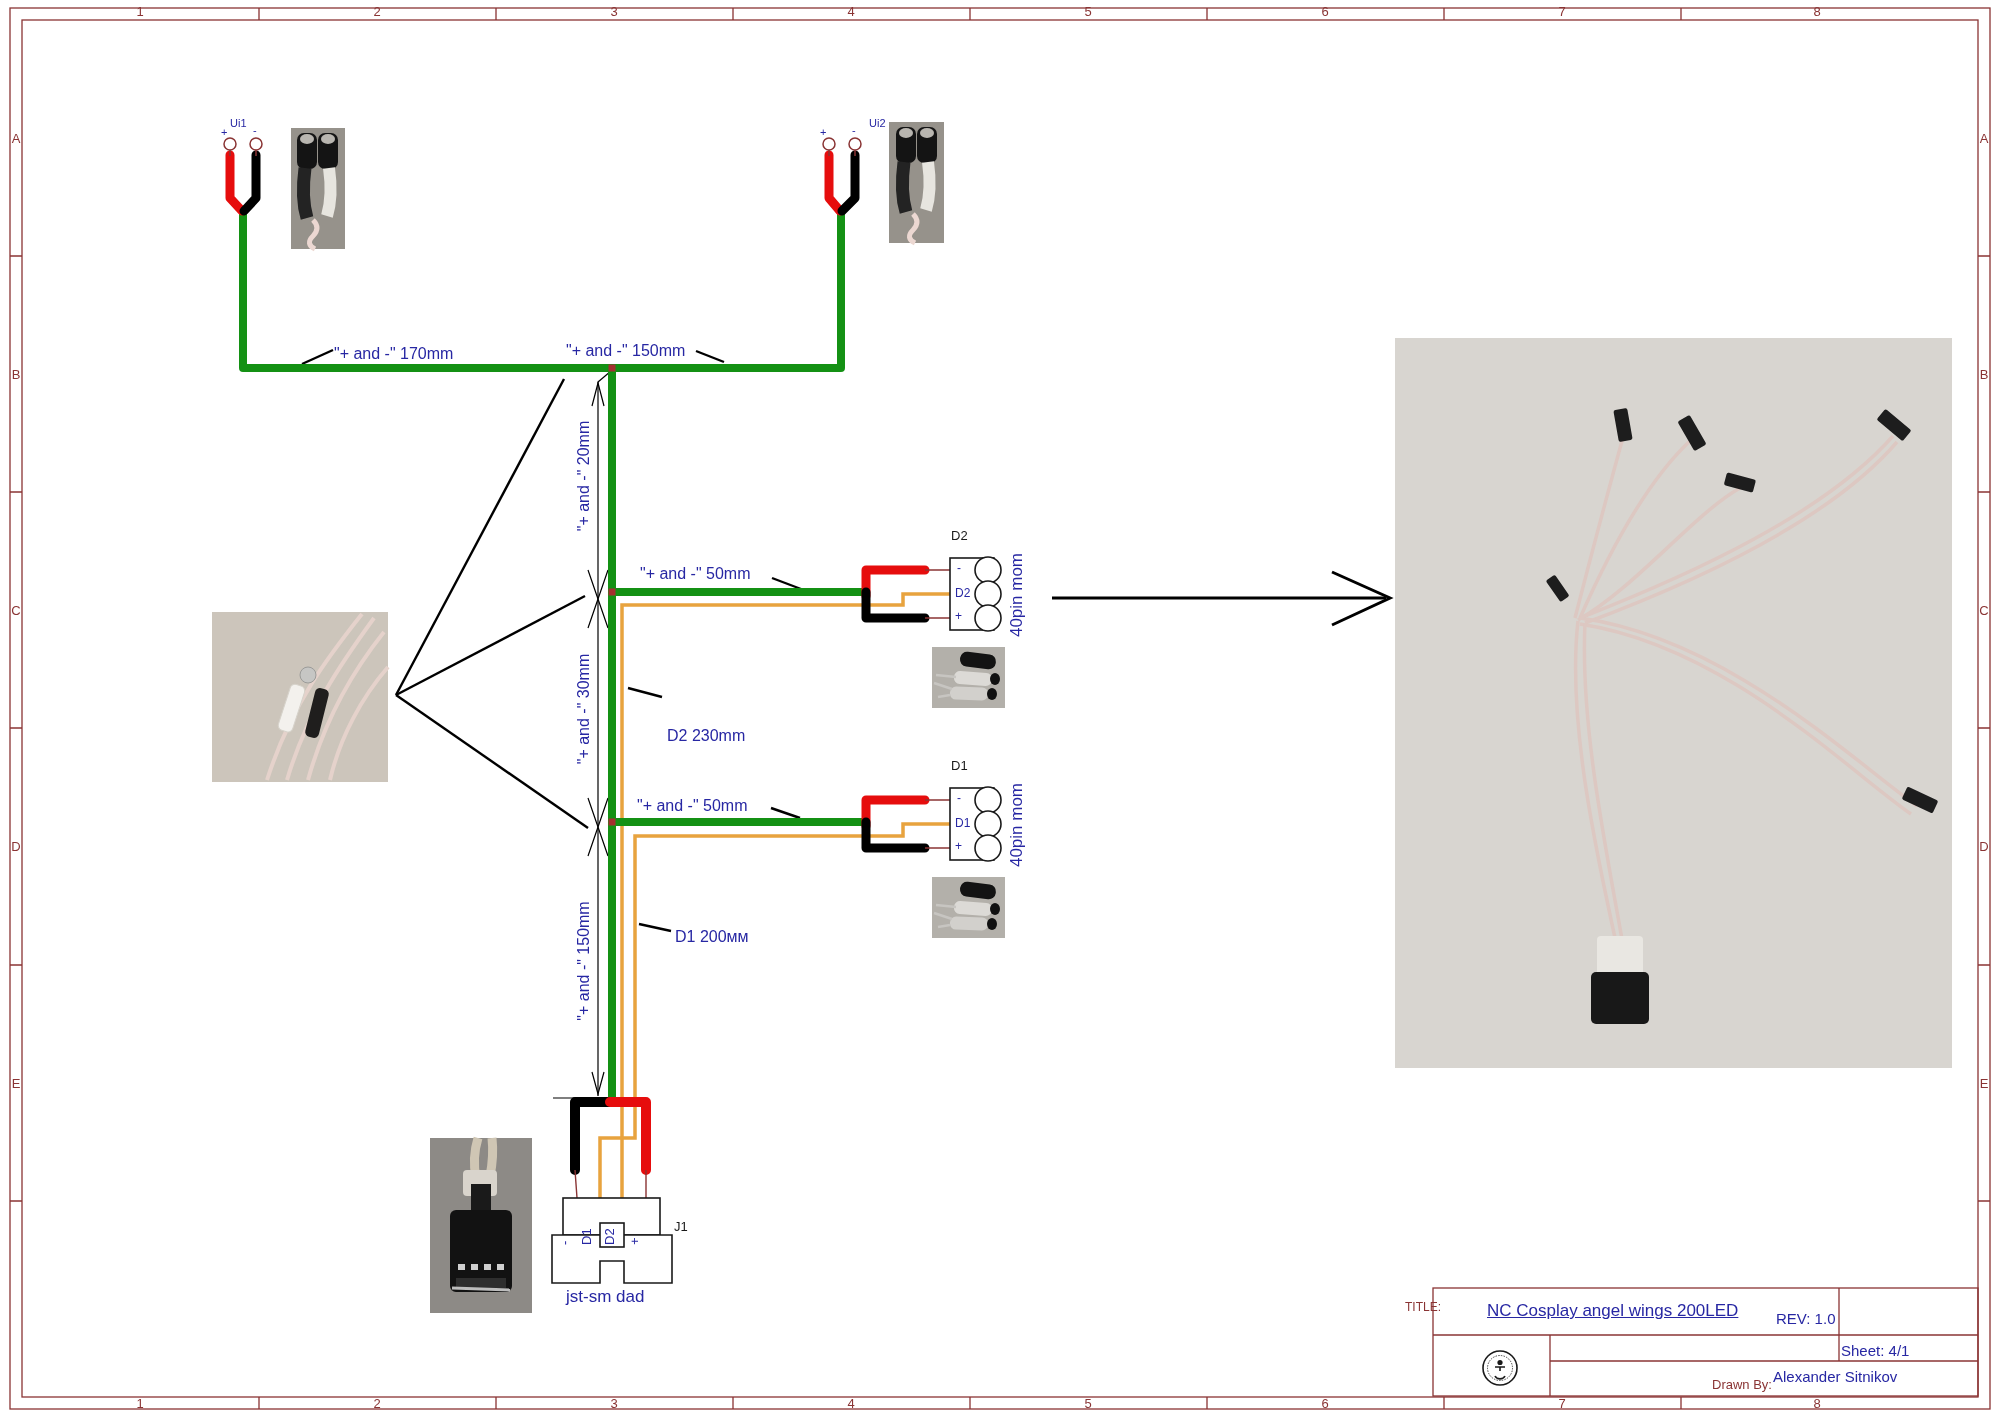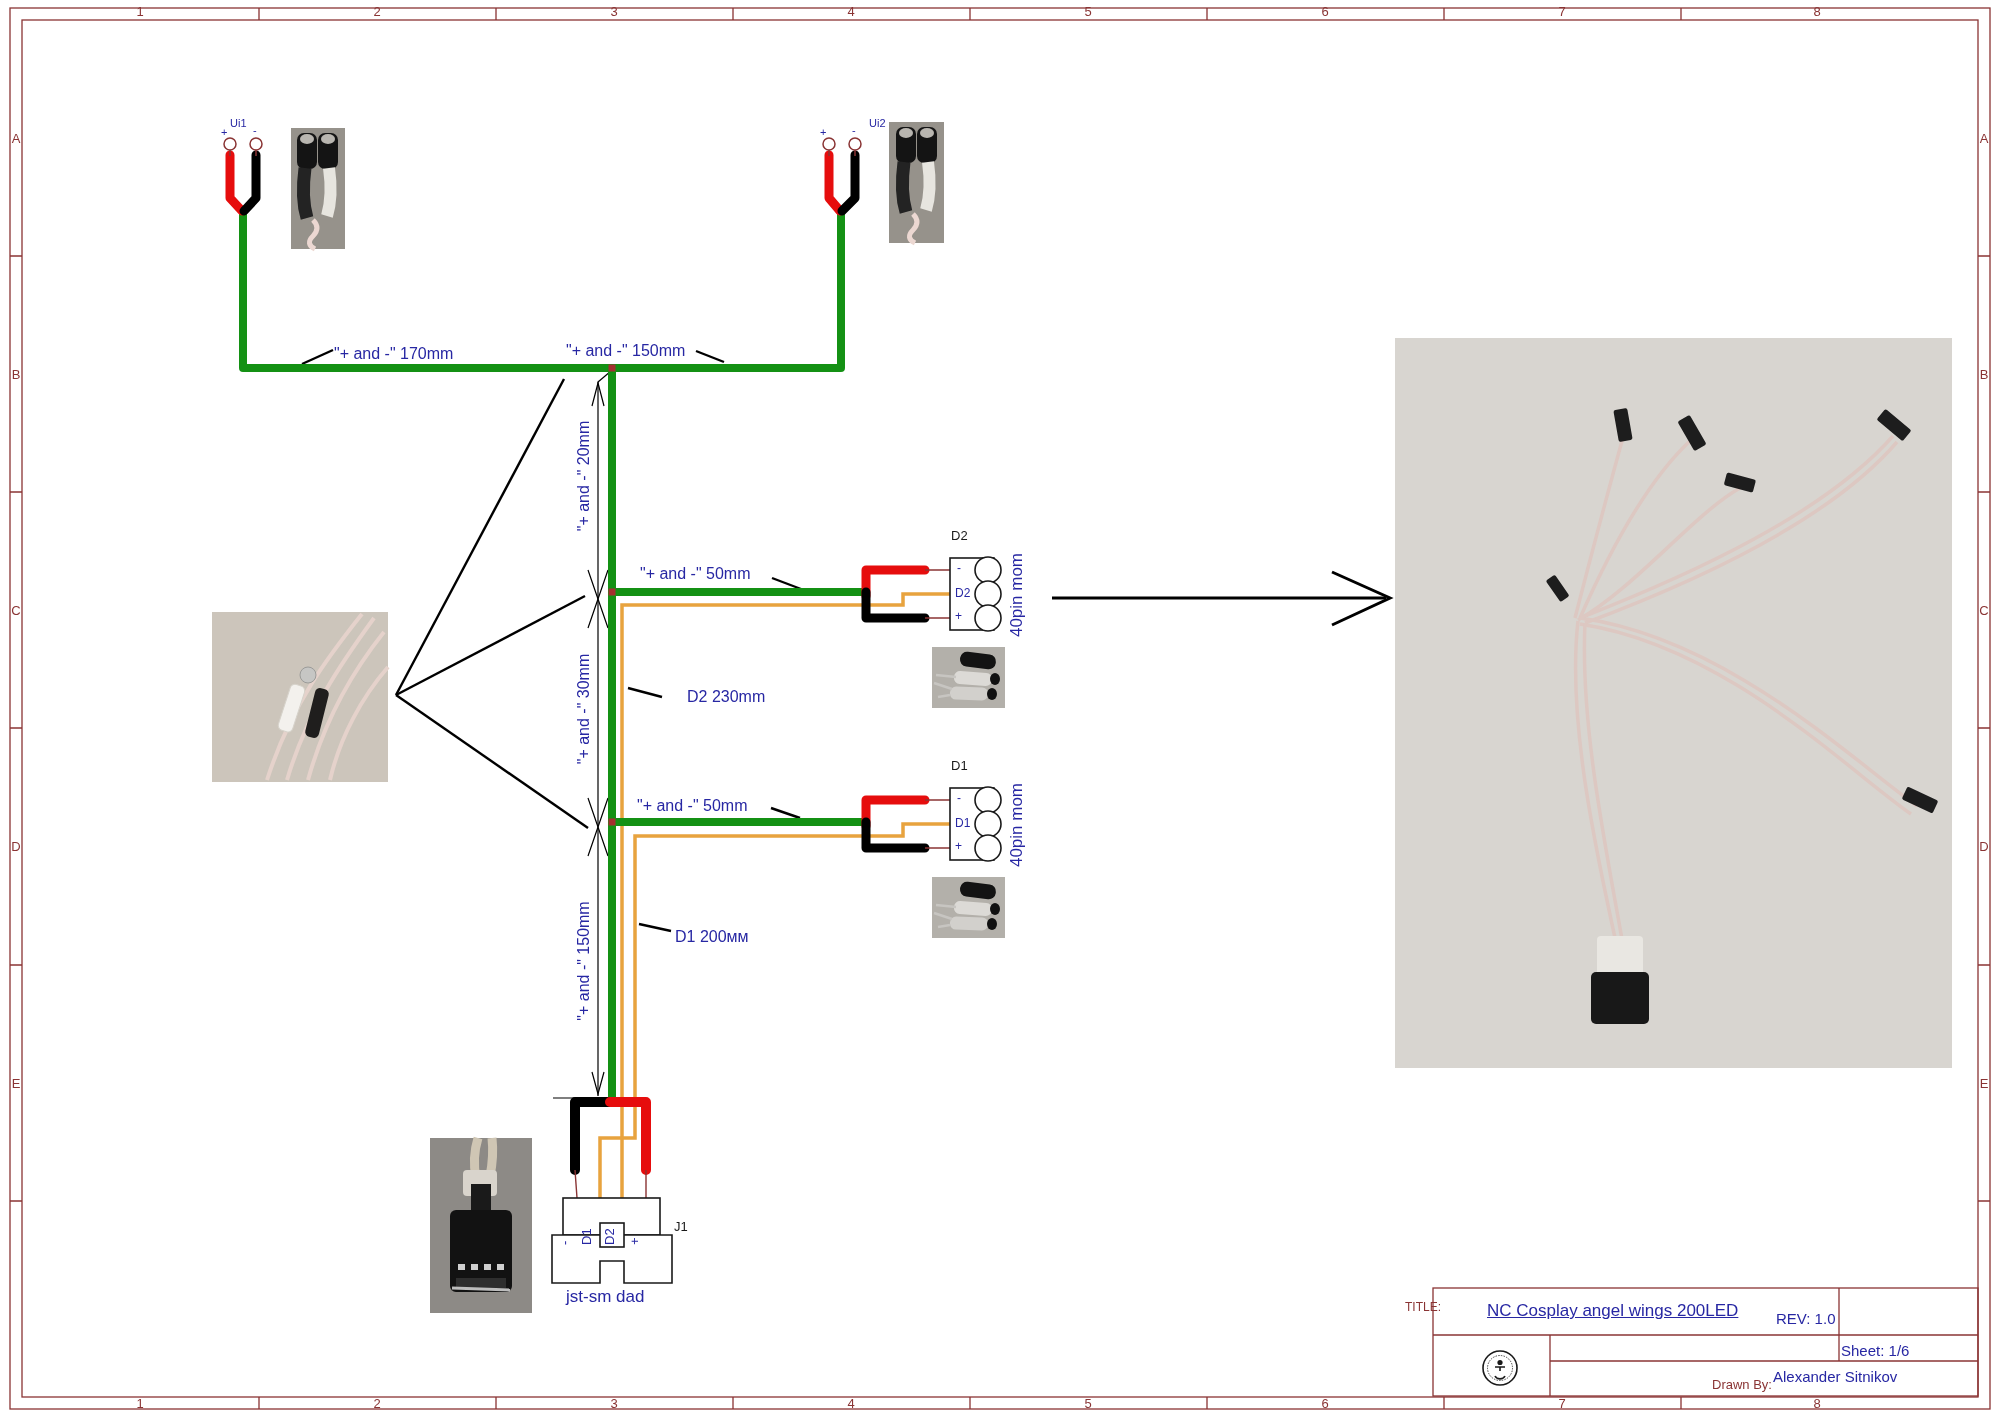--- a/index.html
+++ b/index.html
@@ -288,21 +288,21 @@
 <div class="lbl small" style="left:820px;top:126px;">+</div>
 <div class="lbl small" style="left:852px;top:124px;">-</div>
 
 <div class="lbl" style="left:334px;top:345px;">"+ and -" 170mm</div>
 <div class="lbl" style="left:566px;top:342px;">"+ and -" 150mm</div>
 <div class="vlbl" style="left:484px;top:467px;">"+ and -" 20mm</div>
 <div class="vlbl" style="left:484px;top:700px;">"+ and -" 30mm</div>
 <div class="vlbl" style="left:484px;top:952px;">"+ and -" 150mm</div>
 <div class="lbl" style="left:640px;top:565px;">"+ and -" 50mm</div>
 <div class="lbl" style="left:637px;top:797px;">"+ and -" 50mm</div>
-<div class="lbl" style="left:667px;top:688px;margin-left:20px;">D2 230mm</div>
+<div class="lbl" style="left:667px;top:727px;">D2 230mm</div>
 <div class="lbl" style="left:675px;top:928px;">D1 200мм</div>
 
 <div class="blk" style="left:951px;top:528px;">D2</div>
 <div class="pinlbl" style="left:957px;top:561px;">-</div>
 <div class="pinlbl" style="left:955px;top:586px;">D2</div>
 <div class="pinlbl" style="left:955px;top:609px;">+</div>
 <div class="vlbl big" style="left:917px;top:585px;">40pin mom</div>
 
 <div class="blk" style="left:951px;top:758px;">D1</div>
 <div class="pinlbl" style="left:957px;top:791px;">-</div>
@@ -313,17 +313,17 @@
 <div class="blk" style="left:674px;top:1219px;">J1</div>
 <div class="vpin" style="left:572px;top:1230px;">-</div>
 <div class="vpin" style="left:594px;top:1230px;">D1</div>
 <div class="vpin" style="left:617px;top:1230px;">D2</div>
 <div class="vpin" style="left:642px;top:1230px;">+</div>
 <div class="lbl big" style="left:566px;top:1287px;">jst-sm dad</div>
 
 <div class="maroon" style="left:1405px;top:1300px;">TITLE:</div>
 <div class="tb-title" style="left:1487px;top:1301px;text-decoration:underline;">NC Cosplay angel wings 200LED</div>
 <div class="tb-val" style="left:1776px;top:1310px;">REV: 1.0</div>
-<div class="tb-val" style="left:1841px;top:1342px;">Sheet: 1/6</div>
+<div class="tb-val" style="left:1841px;top:1342px;">Sheet: 4/1</div>
 <div class="maroon" style="left:1712px;top:1377px;font-size:13px;">Drawn By:</div>
 <div class="tb-val" style="left:1773px;top:1368px;">Alexander Sitnikov</div>
 
 </div>
 
 </body></html>

